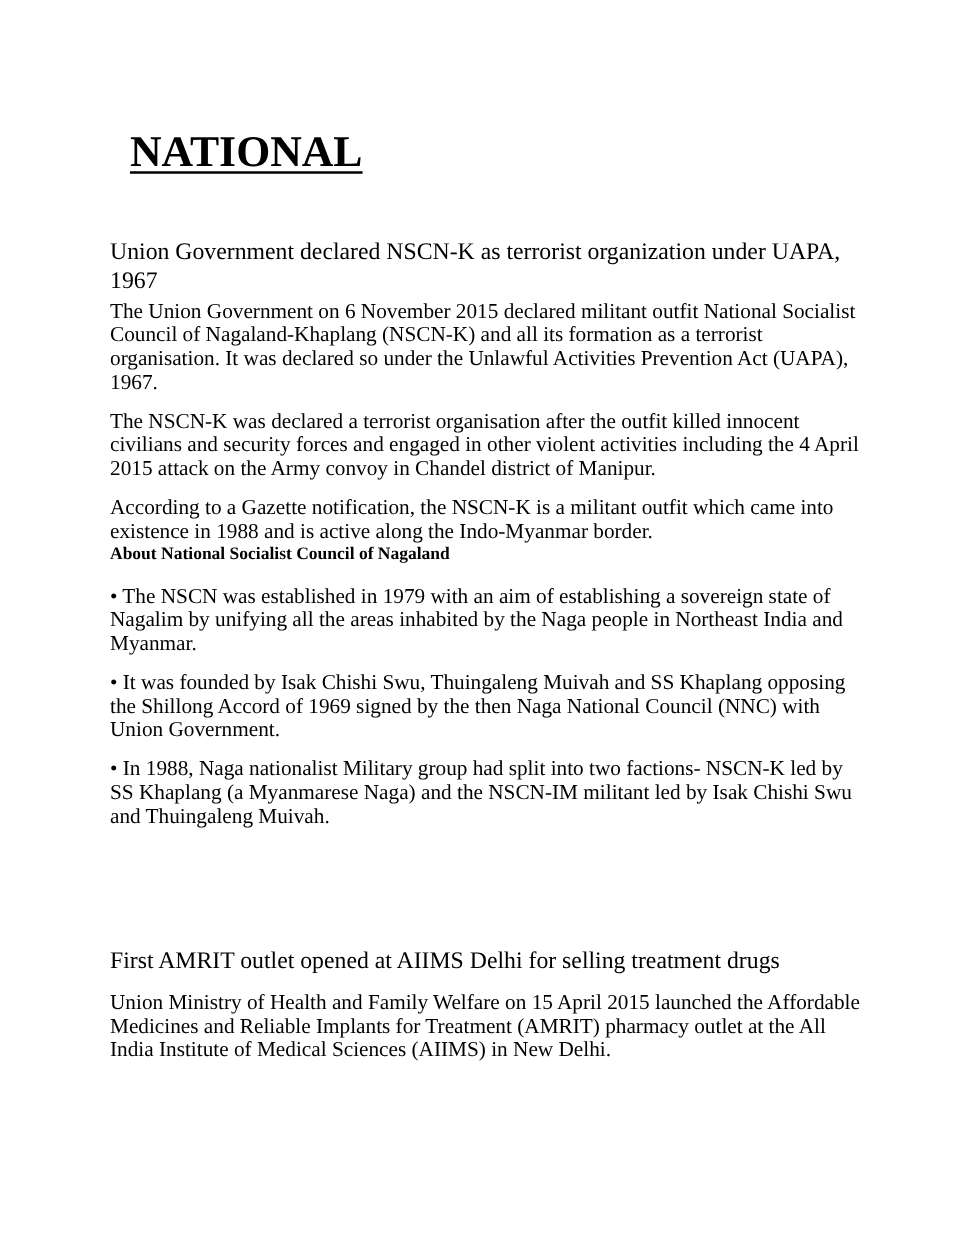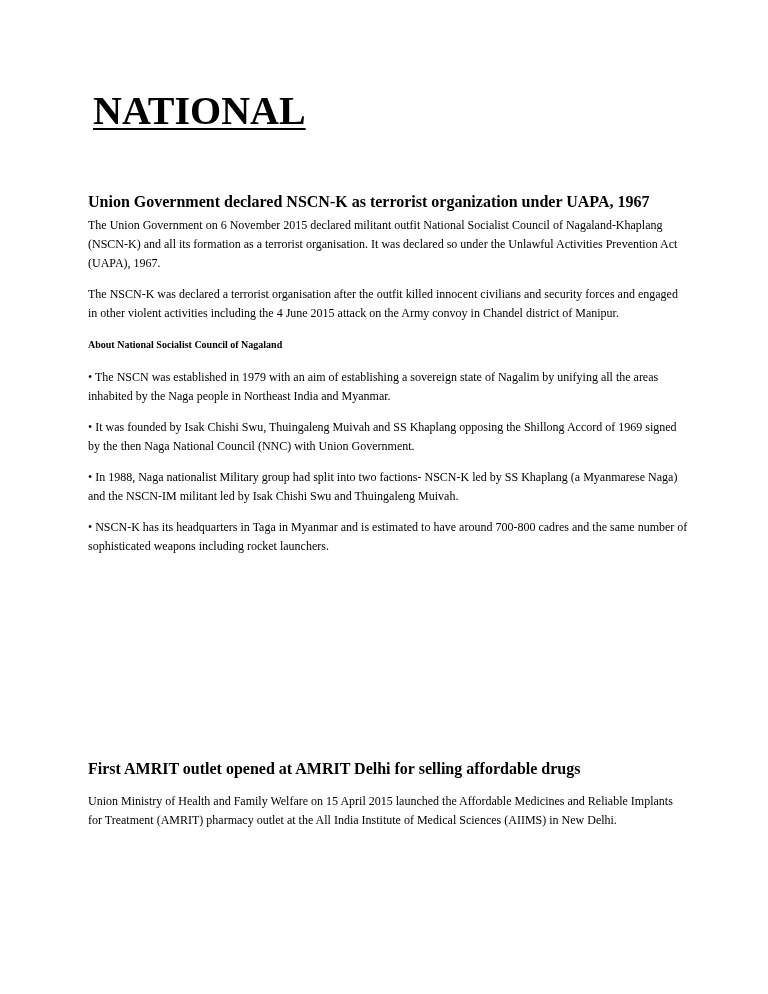--- a/index.html
+++ b/index.html
@@ -18,62 +18,62 @@
     .page {
       position: absolute;
       left: 88px;
       top: 0;
       width: 600px;
     }
     .main-title {
       position: absolute;
       left: 0;
       top: 88px;
-      margin: 5px;
-      font-size: 40px;
+      margin: 16px;
+      font-size: 35px;
       font-weight: bold;
       line-height: 36px;
       text-decoration: underline;
       text-decoration-thickness: 2px;
       text-underline-offset: 4px;
       white-space: nowrap;
     }
     .h2 {
       margin: 0;
-      font-weight: bold;
-      font-size: 16px;
+      font-weight: normal;
+      font-size: 19px;
       line-height: 23px;
     }
     .p {
       margin: 0;
-      font-size: 12px;
+      font-size: 17px;
       line-height: 19px;
     }
     .b {
       font-weight: bold;
     }
     #article1 { position: absolute; left: 0; top: 190px; width: 600px; }
     #article2 { position: absolute; left: 0; top: 757px; width: 600px; }
   </style>
 </head>
 <body>
 
 <div class="page">
 
   <h1 class="main-title">NATIONAL</h1>
 
   <div id="article1">
     <h2 class="h2">Union Government declared NSCN-K as terrorist organization under UAPA, 1967</h2>
     <p class="p" style="margin-top:3px">The Union Government on 6 November 2015 declared militant outfit National Socialist Council of Nagaland-Khaplang (NSCN-K) and all its formation as a terrorist organisation. It was declared so under the Unlawful Activities Prevention Act (UAPA), 1967.</p>
-    <p class="p" style="margin-top:12px">The NSCN-K was declared a terrorist organisation after the outfit killed innocent civilians and security forces and engaged in other violent activities including the 4 June 2015 attack on the Army convoy in Chandel district of Manipur.</p>
-    <p class="p b" style="margin-top:12px; font-size:10px">About National Socialist Council of Nagaland</p>
+    <p class="p" style="margin-top:12px">The NSCN-K was declared a terrorist organisation after the outfit killed innocent civilians and security forces and engaged in other violent activities including the 4 April 2015 attack on the Army convoy in Chandel district of Manipur.</p>
+    <p class="p" style="margin-top:12px">According to a Gazette notification, the NSCN-K is a militant outfit which came into existence in 1988 and is active along the Indo-Myanmar border.</p>
+    <p class="p b" style="font-size:14px">About National Socialist Council of Nagaland</p>
     <p class="p" style="margin-top:14px">• The NSCN was established in 1979 with an aim of establishing a sovereign state of Nagalim by unifying all the areas inhabited by the Naga people in Northeast India and Myanmar.</p>
     <p class="p" style="margin-top:12px">• It was founded by Isak Chishi Swu, Thuingaleng Muivah and SS Khaplang opposing the Shillong Accord of 1969 signed by the then Naga National Council (NNC) with Union Government.</p>
     <p class="p" style="margin-top:12px">• In 1988, Naga nationalist Military group had split into two factions- NSCN-K led by SS Khaplang (a Myanmarese Naga) and the NSCN-IM militant led by Isak Chishi Swu and Thuingaleng Muivah.</p>
-    <p class="p" style="margin-top:12px">• NSCN-K has its headquarters in Taga in Myanmar and is estimated to have around 700-800 cadres and the same number of sophisticated weapons including rocket launchers.</p>
   </div>
 
   <div id="article2">
-    <h2 class="h2">First AMRIT outlet opened at AMRIT Delhi for selling affordable drugs</h2>
+    <h2 class="h2">First AMRIT outlet opened at AIIMS Delhi for selling treatment drugs</h2>
     <p class="p" style="margin-top:12px">Union Ministry of Health and Family Welfare on 15 April 2015 launched the Affordable Medicines and Reliable Implants for Treatment (AMRIT) pharmacy outlet at the All India Institute of Medical Sciences (AIIMS) in New Delhi.</p>
   </div>
 
 </div>
 
 </body></html>

